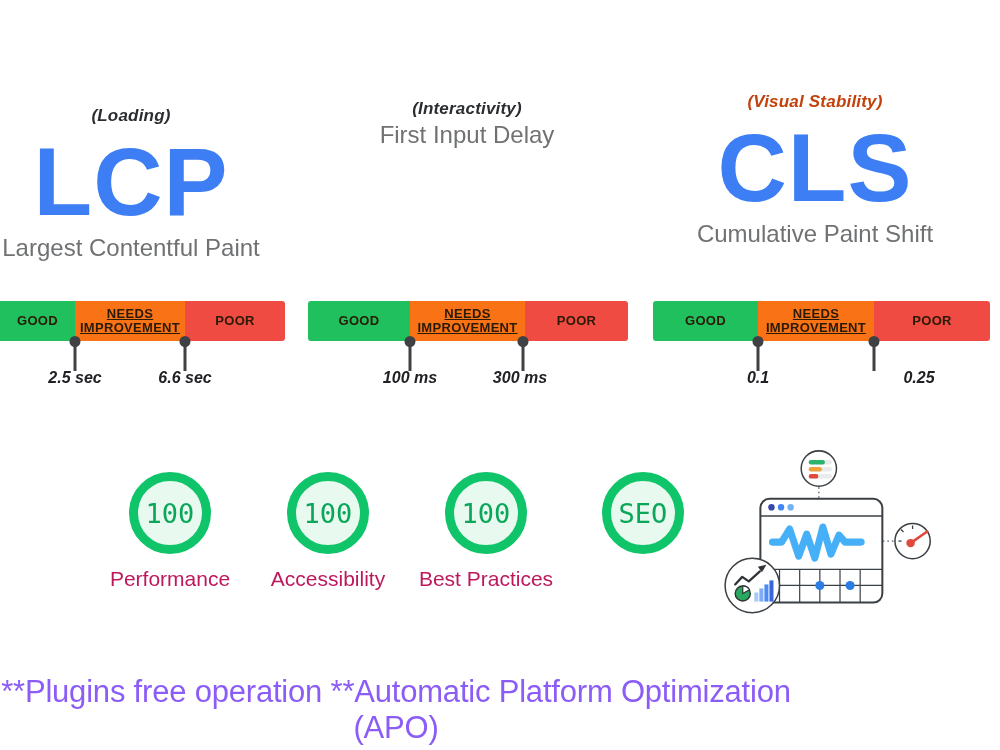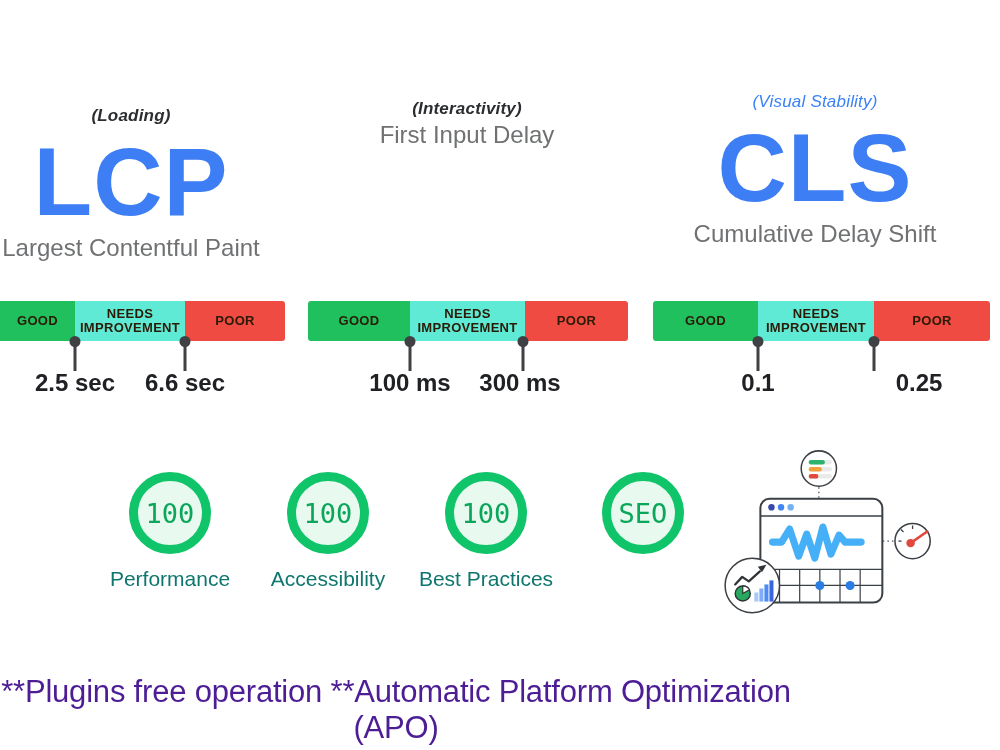--- a/index.html
+++ b/index.html
@@ -6,70 +6,70 @@
   body{
     width:1000px;height:750px;position:relative;background:#ffffff;
     font-family:"Liberation Sans",sans-serif;overflow:hidden;
   }
   
   .metric-col{position:absolute;width:300px;text-align:center;}
   #col-lcp{left:-19px;top:106px;}
   #col-fid{left:317px;top:99px;}
   #col-cls{left:665px;top:92px;}
   .category{font-size:17px;font-style:italic;font-weight:700;color:#2b2d30;letter-spacing:.2px;}
-  #col-cls .category{color:#3b82f6;font-weight:400;}
+  #col-cls .category{color:#c2410c;font-weight:700;}
   .abbr{font-size:96px;font-weight:700;color:#3d7ef5;line-height:1.04;margin-top:6px;letter-spacing:1px;}
   .name{font-size:24px;color:#6f7173;margin-top:2px;}
   
   .scale-bar{position:absolute;top:301px;height:40px;display:flex;overflow:hidden;}
   #bar-lcp{left:0;border-radius:0 3px 3px 0;}
   #bar-fid{left:308px;border-radius:3px;}
   #bar-cls{left:653px;border-radius:3px;}
   .seg{height:40px;display:flex;align-items:center;justify-content:center;
        font-size:13px;font-weight:700;color:#2a1a06;letter-spacing:.3px;
        line-height:14px;text-align:center;flex:none;}
   .seg.good{background:#20c05e;}
-  .seg.needs{background:#5eead4;}
+  .seg.needs{background:#f97316;text-decoration:underline;}
   .seg.poor{background:#ef4b42;}
   .seg .wrap{max-width:104px;}
   
   .marker{position:absolute;top:336px;transform:translateX(-50%);
           display:flex;flex-direction:column;align-items:center;}
   .marker .dot{width:11px;height:11px;border-radius:50%;background:#3f4144;}
   .marker .stem{width:2.5px;height:25px;background:#3f4144;margin-top:-1px;}
   .tick-label{position:absolute;top:369px;transform:translateX(-50%);
-              font-size:24px;font-weight:600;color:#202124;white-space:nowrap;}
+              font-size:16px;font-weight:600;color:#202124;white-space:nowrap;font-style:italic;}
   
   .score-circle{position:absolute;top:472px;width:64px;height:64px;border-radius:50%;
     border:9px solid #10c469;background:#e8f9ef;display:flex;align-items:center;justify-content:center;
     font-family:"DejaVu Sans Mono",monospace;font-size:27px;color:#0aa659;}
   .score-label{position:absolute;top:567px;transform:translateX(-50%);
-    font-size:21px;font-weight:500;color:#0f766e;white-space:nowrap;}
+    font-size:21px;font-weight:500;color:#be185d;white-space:nowrap;}
   
   #illustration{position:absolute;left:713px;top:433px;width:252px;height:192px;}
   
   .footer{position:absolute;top:674px;left:0;width:792px;text-align:center;
-          font-size:31px;color:#4c1d95;letter-spacing:-.2px;}
+          font-size:31px;color:#8b5cf6;letter-spacing:-.2px;}
 </style>
 </head>
 <body>
 
 <div class="metric-col" id="col-lcp">
   <div class="category">(Loading)</div>
   <div class="abbr">LCP</div>
   <div class="name">Largest Contentful Paint</div>
 </div>
 <div class="metric-col" id="col-fid">
   <div class="category">(Interactivity)</div>
   <div class="name">First Input Delay</div>
 </div>
 <div class="metric-col" id="col-cls">
   <div class="category">(Visual Stability)</div>
   <div class="abbr">CLS</div>
-  <div class="name">Cumulative Delay Shift</div>
+  <div class="name">Cumulative Paint Shift</div>
 </div>
 
 <div class="scale-bar" id="bar-lcp">
   <div class="seg good" style="width:75px">
       <span class="wrap">GOOD</span>
     </div>
   <div class="seg needs" style="width:110px">
       <span class="wrap">NEEDS IMPROVEMENT</span>
     </div>
   <div class="seg poor" style="width:100px">

